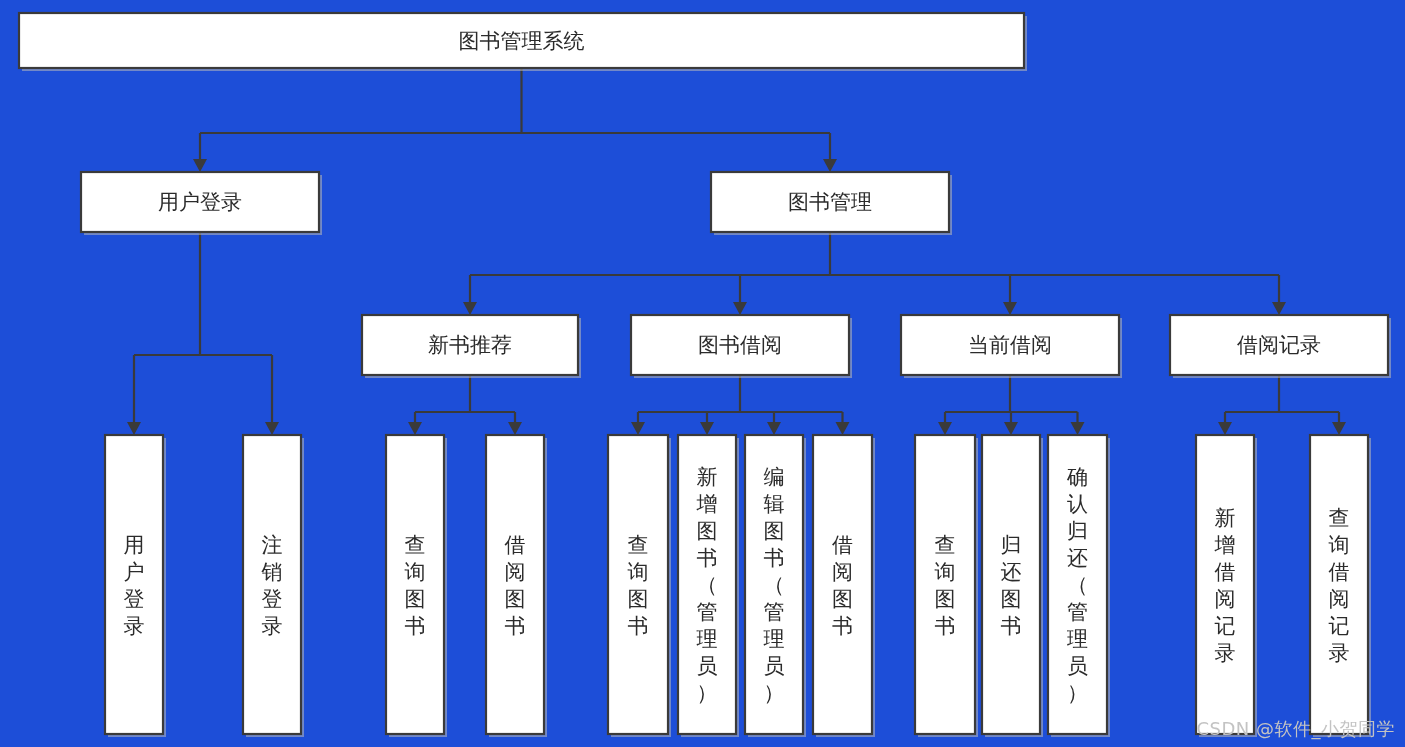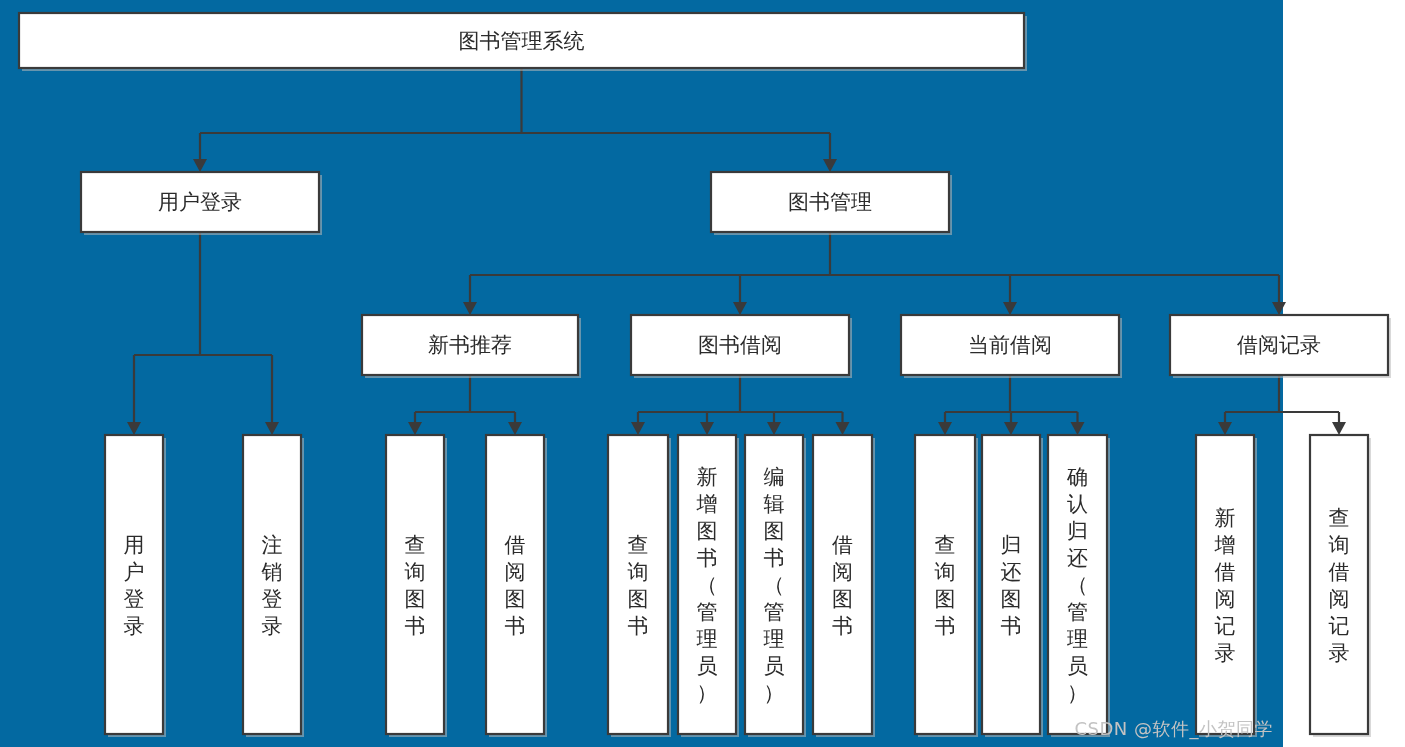--- a/index.html
+++ b/index.html
@@ -9,23 +9,23 @@
     background: #ffffff;
   }
   body {
     width: 1405px;
     height: 747px;
     overflow: hidden;
     font-family: "DejaVu Sans", "Liberation Sans", sans-serif;
   }
   #diagram-root {
     position: relative;
-    width: 1283px;
+    width: 1405px;
     height: 747px;
-    background: #0369a1;
+    background: #1d4ed8;
   }
   svg.diagram-canvas {
     position: absolute;
     left: 0;
     top: 0;
     width: 1405px;
     height: 747px;
     display: block;
   }
   .node-box {

